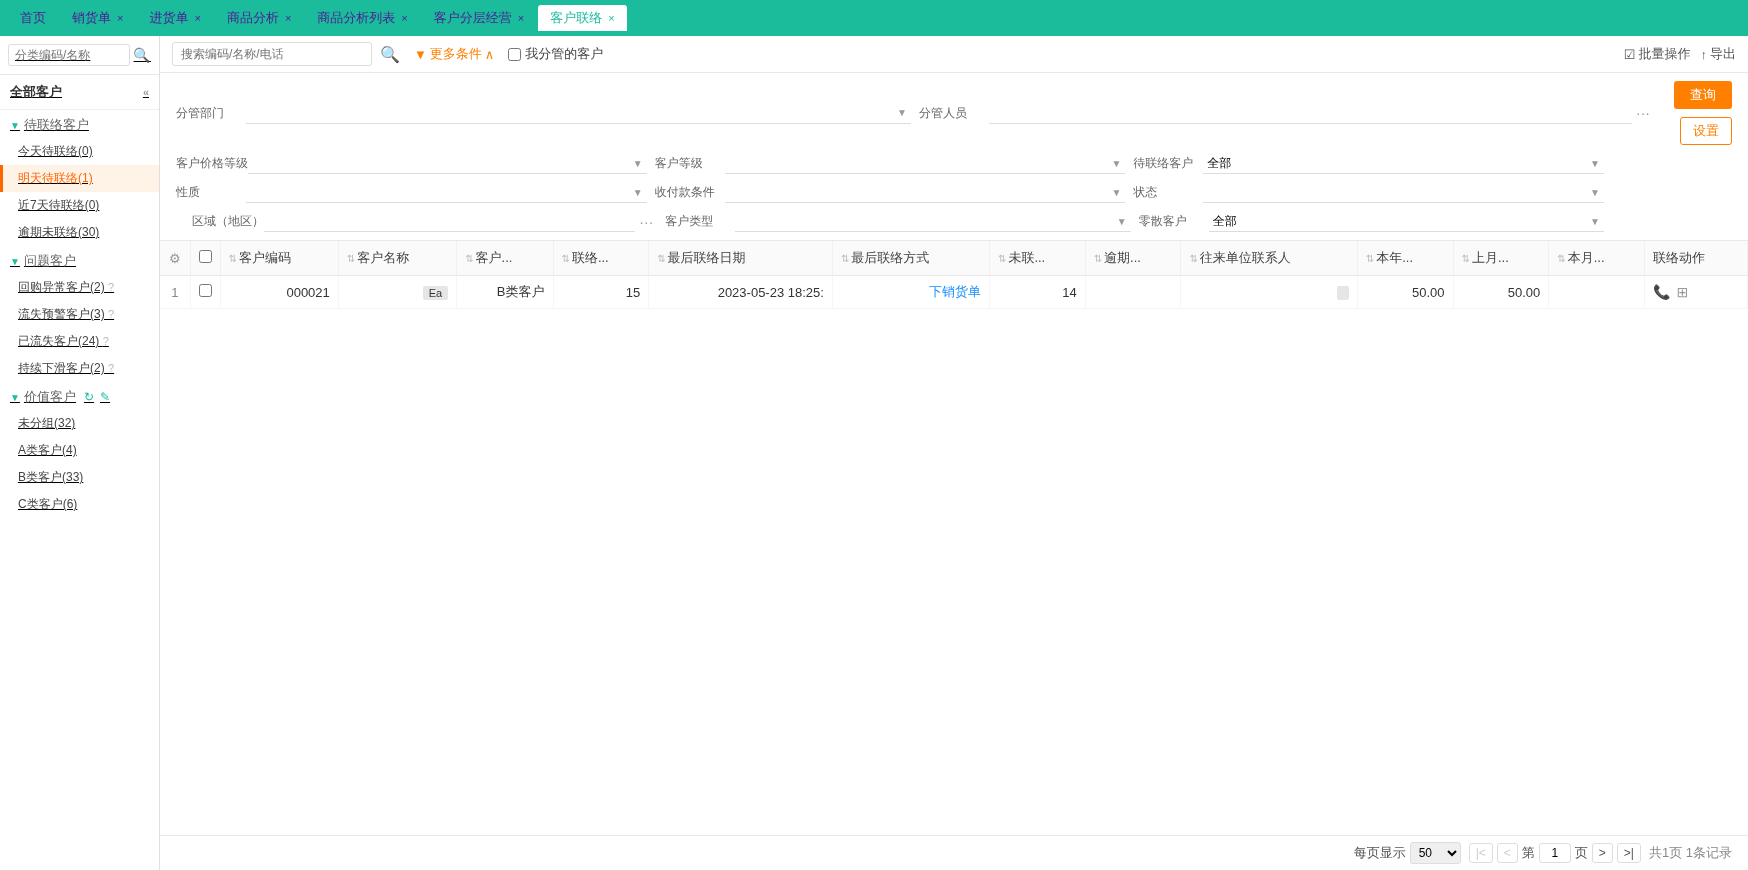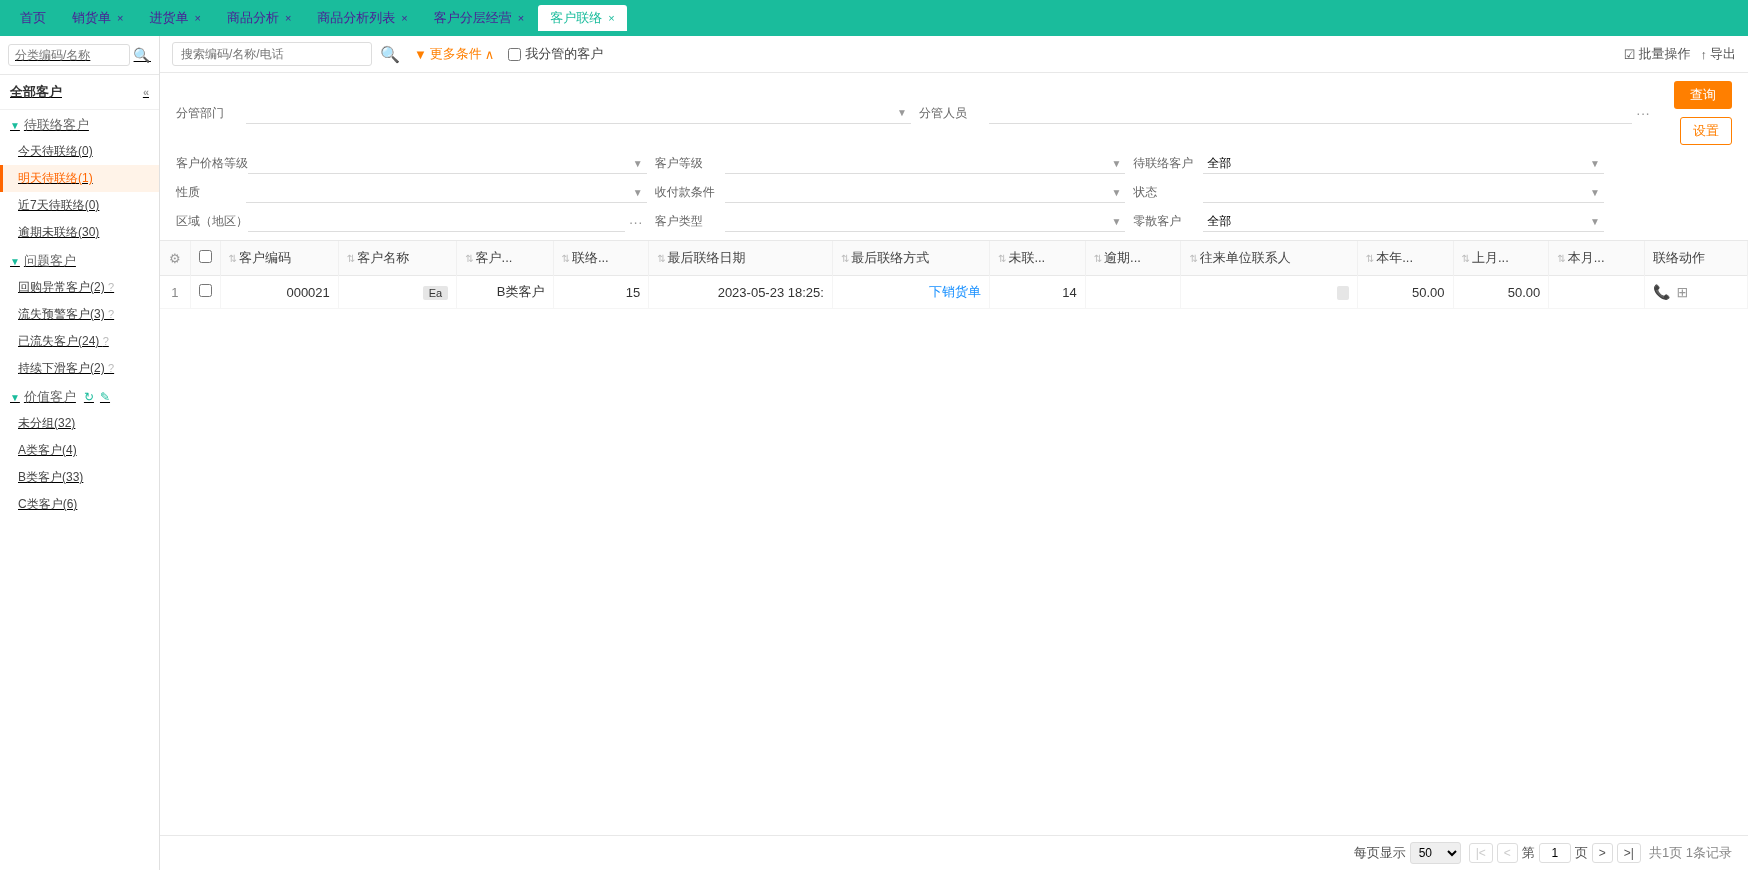--- a/index.html
+++ b/index.html
@@ -167,21 +167,21 @@
       background: #fff;
       border-bottom: 1px solid #e8e8e8;
       padding: 8px 16px;
     }
     .adv-filter-row {
       display: flex;
       align-items: center;
       gap: 8px;
       margin-bottom: 8px;
     }
-    .adv-filter-row:last-child { margin-bottom: 0; }
+    .adv-filter-row:last-child { margin-bottom: 0; margin-left: 16px; }
     .filter-field {
       display: flex;
       align-items: center;
       flex: 1;
       min-width: 0;
     }
     .filter-field label {
       color: #666;
       font-size: 12px;
       white-space: nowrap;

